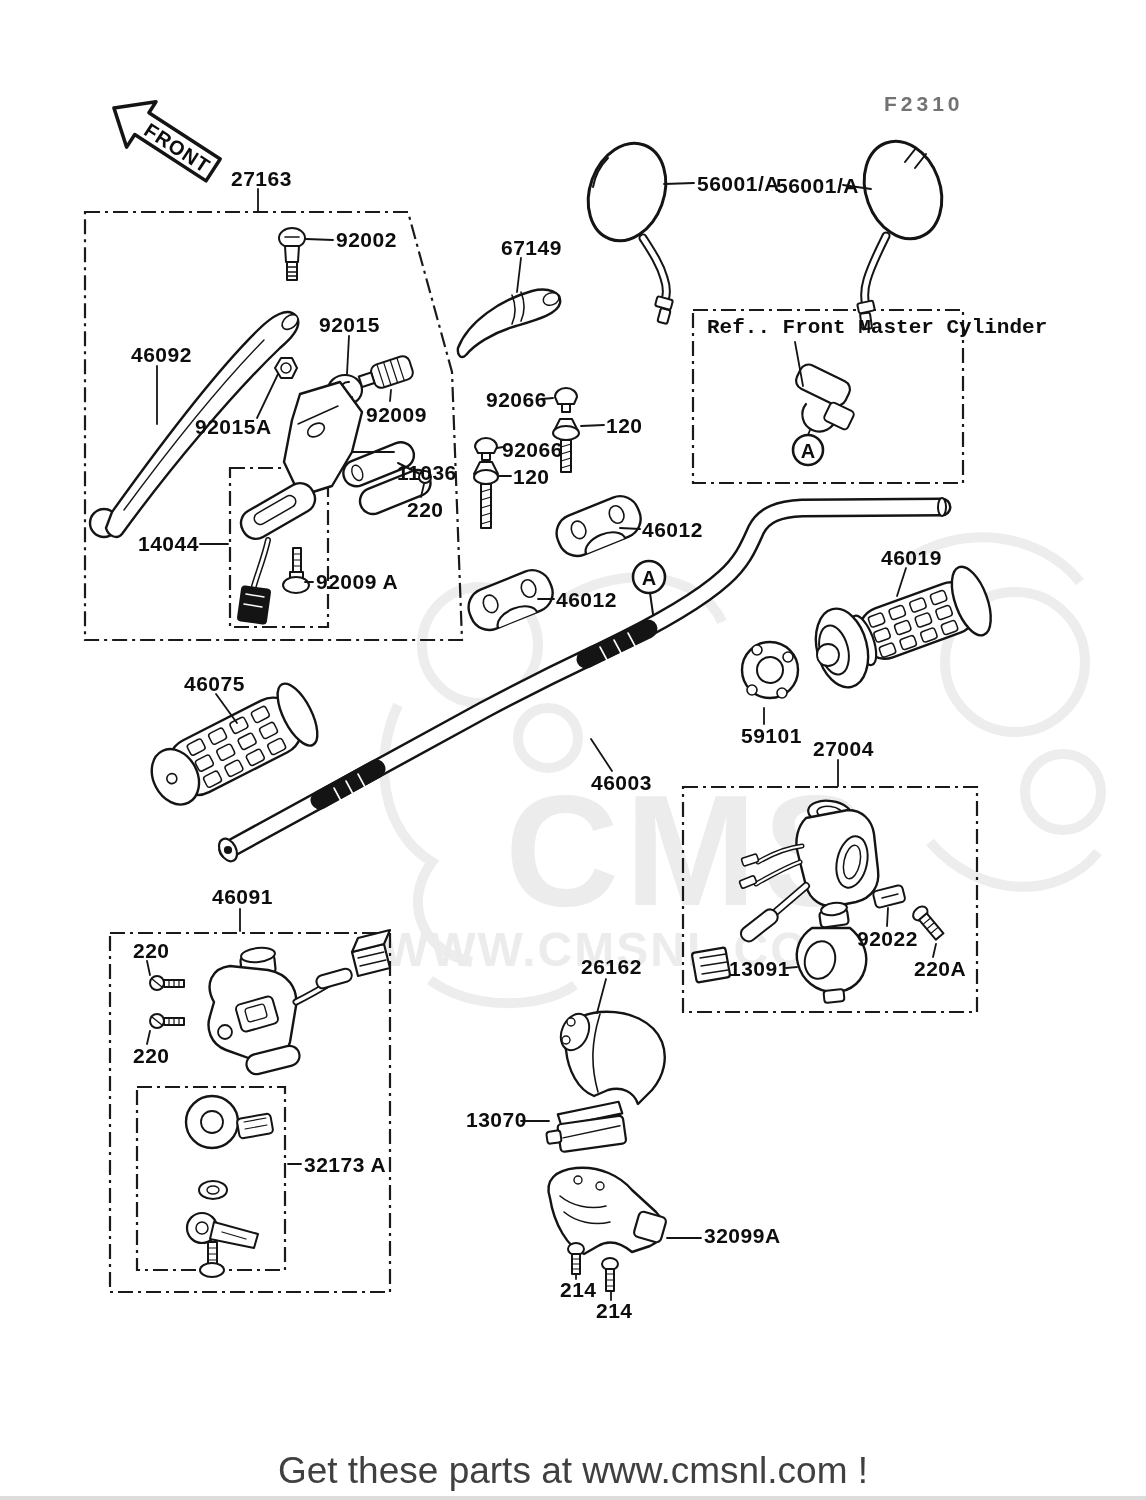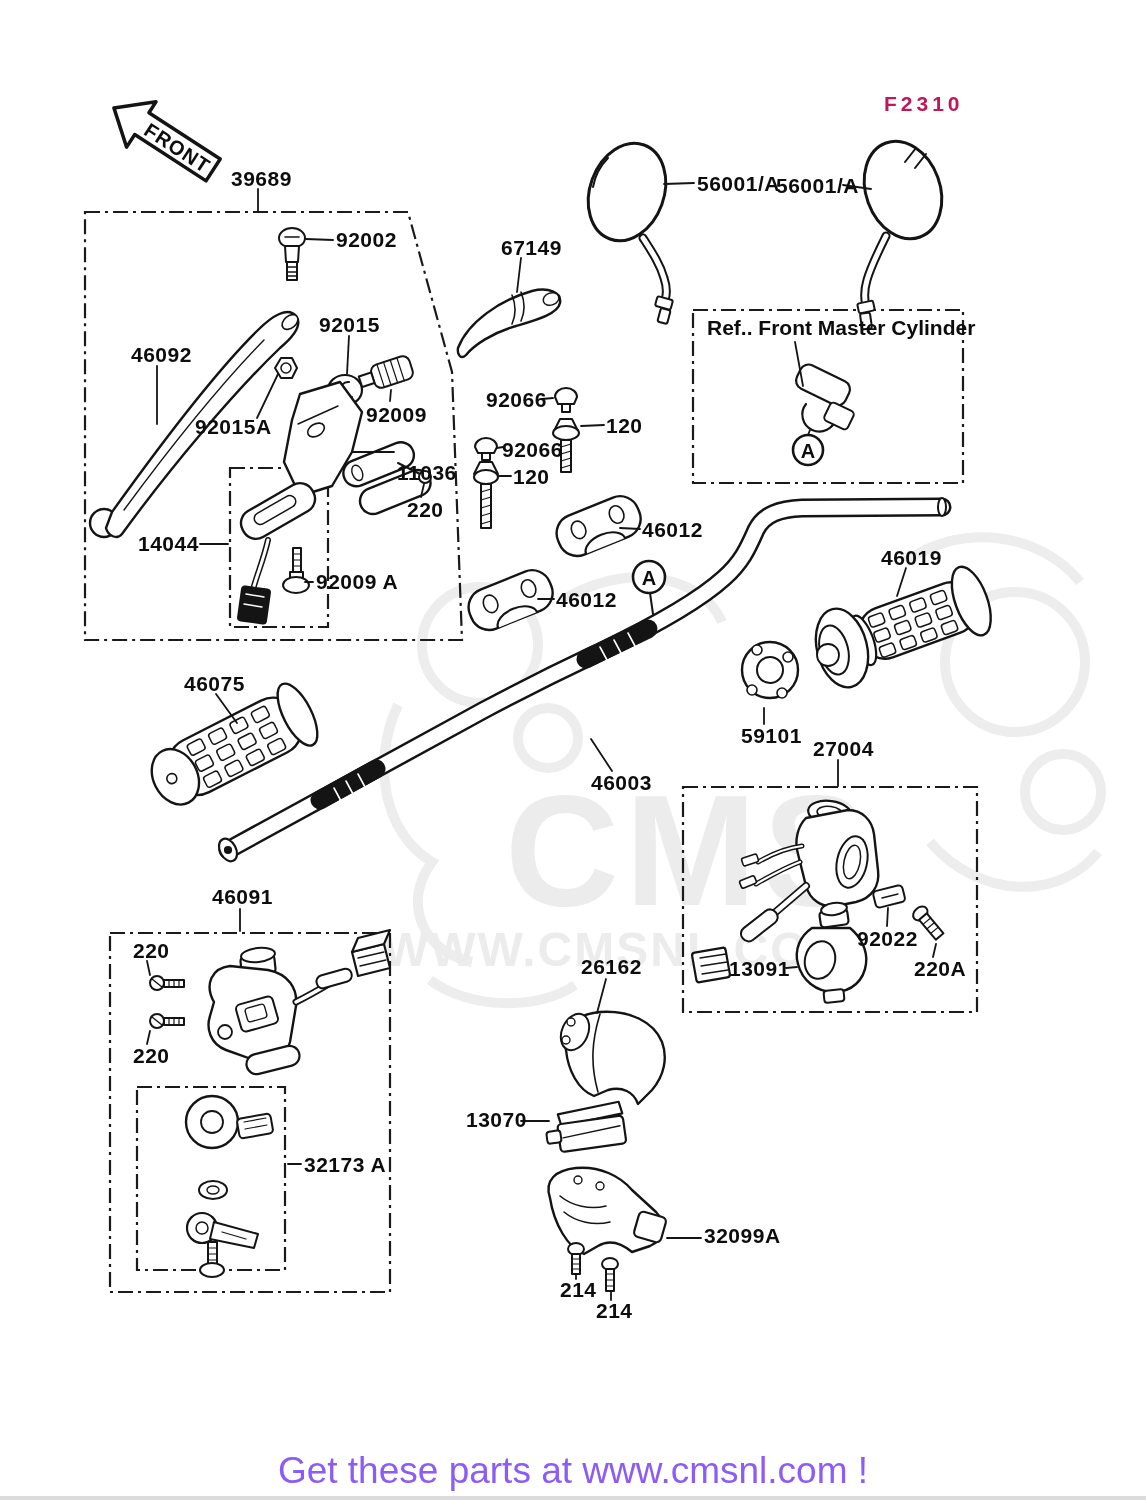--- a/index.html
+++ b/index.html
@@ -1,27 +1,27 @@
 <!DOCTYPE html>
 <html><head>
 <meta charset="utf-8">
 <style>
   html,body { margin:0; padding:0; background:#ffffff; }
   .stage { position:relative; width:1146px; height:1500px; background:#ffffff; overflow:hidden;
            font-family:"Liberation Sans", sans-serif; }
   .art { position:absolute; left:0; top:0; }
   .title { position:absolute; left:16px; top:10px; font-size:34px; color:#7e7e7e; letter-spacing:1px; }
-  .fiche { position:absolute; left:884px; top:92px; font-size:21px; font-weight:bold; color:#be185d;
+  .fiche { position:absolute; left:884px; top:92px; font-size:21px; font-weight:bold; color:#737373;
            letter-spacing:4px; }
   .co { position:absolute; font-size:21px; font-weight:bold; color:#0d0d0d; white-space:nowrap;
         letter-spacing:0.5px; line-height:1; }
   .refl { position:absolute; left:707px; top:317px; font-size:21px; font-weight:bold; color:#0d0d0d;
-          white-space:nowrap; line-height:1; }
+          white-space:nowrap; line-height:1;font-family:Liberation Mono, monospace; }
   .footer { position:absolute; left:0; top:1450px; width:100%; text-align:center; font-size:37px;
-            color:#8b5cf6; }
+            color:#404040; }
   .edge { position:absolute; left:0; top:1496px; width:100%; height:4px; background:#dcdcdc; }
   .wm-big { font-size:158px; font-weight:bold; fill:#ececec; stroke:none; letter-spacing:6px; }
   .wm-small { font-size:48px; font-weight:bold; fill:#ececec; stroke:none; letter-spacing:2px; }
   .front-txt { font-size:20px; font-weight:bold; fill:#0d0d0d; stroke:none; text-anchor:middle;
                letter-spacing:1px; }
   .amark { font-size:20px; font-weight:bold; fill:#0d0d0d; stroke:none; text-anchor:middle; }
 </style>
 </head>
 <body>
 
@@ -421,21 +421,21 @@
       <line x1="667" y1="1238" x2="701" y2="1238"></line>
       <line x1="576" y1="1275" x2="576" y2="1279"></line>
       <line x1="611" y1="1292" x2="611" y2="1300"></line>
     </g>
   </g>
 </svg>
 
   <div class="fiche">F2310</div>
   <div class="refl">Ref.. Front Master Cylinder</div>
 
-  <div class="co" style="left:231px;top:168px">39689</div>
+  <div class="co" style="left:231px;top:168px">27163</div>
   <div class="co" style="left:336px;top:229px">92002</div>
   <div class="co" style="left:319px;top:314px">92015</div>
   <div class="co" style="left:131px;top:344px">46092</div>
   <div class="co" style="left:195px;top:416px">92015A</div>
   <div class="co" style="left:366px;top:404px">92009</div>
   <div class="co" style="left:397px;top:462px">11036</div>
   <div class="co" style="left:407px;top:499px">220</div>
   <div class="co" style="left:138px;top:533px">14044</div>
   <div class="co" style="left:316px;top:571px">92009 A</div>
   <div class="co" style="left:501px;top:237px">67149</div>

